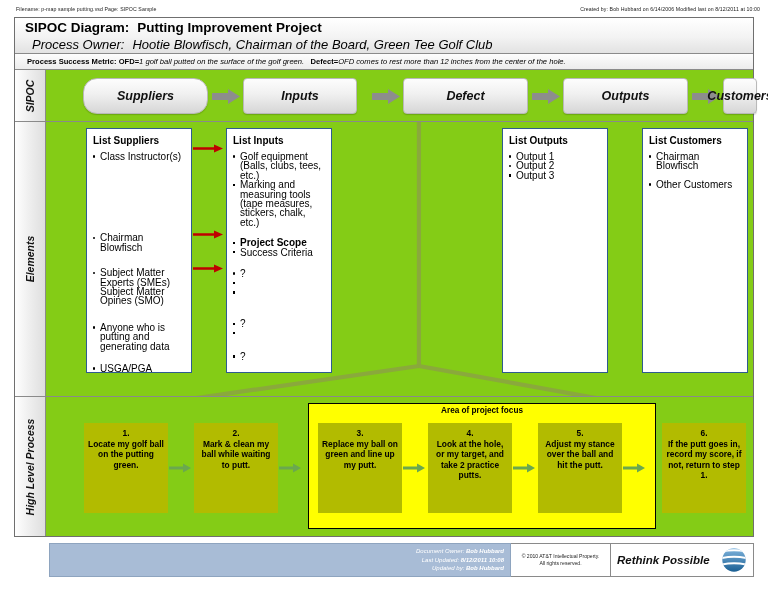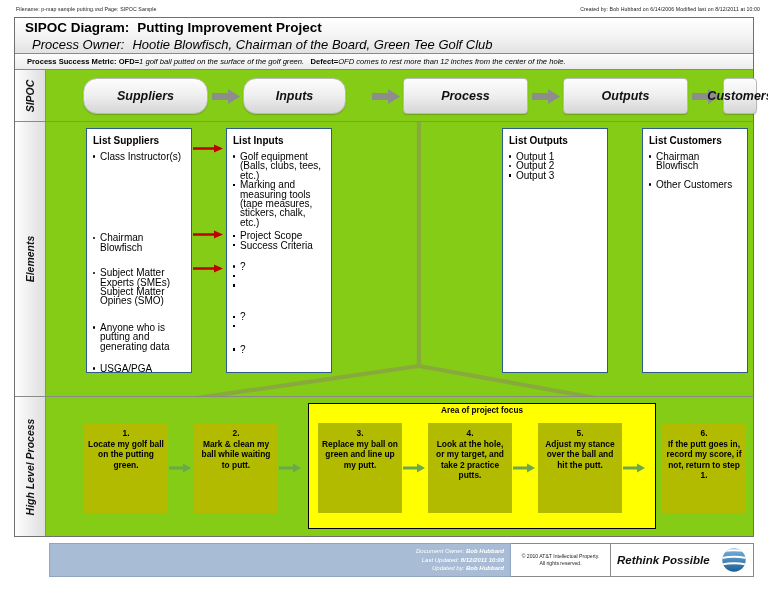--- a/index.html
+++ b/index.html
@@ -179,31 +179,31 @@
 
         <div class="sbox" style="left:37px;width:125px;border-radius:14px;">
           <span>Suppliers</span>
         </div>
         <div class="sarrow" style="left:166px;">
           <svg width="28" height="15" viewBox="0 0 28 15">
               <path d="M0 4 L16 4 L16 0 L28 7.5 L16 15 L16 11 L0 11 Z" fill="#8d8d8d"></path>
             </svg>
         </div>
 
-        <div class="sbox" style="left:197px;width:103px;border-radius:13px;">
+        <div class="sbox" style="left:197px;width:114px;">
           <span>Inputs</span>
         </div>
         <div class="sarrow" style="left:326px;">
           <svg width="28" height="15" viewBox="0 0 28 15">
               <path d="M0 4 L16 4 L16 0 L28 7.5 L16 15 L16 11 L0 11 Z" fill="#8d8d8d"></path>
             </svg>
         </div>
 
         <div class="sbox" style="left:357px;width:125px;">
-          <span>Process</span>
+          <span>Defect</span>
         </div>
         <div class="sarrow" style="left:486px;">
           <svg width="28" height="15" viewBox="0 0 28 15">
               <path d="M0 4 L16 4 L16 0 L28 7.5 L16 15 L16 11 L0 11 Z" fill="#8d8d8d"></path>
             </svg>
         </div>
 
         <div class="sbox" style="left:517px;width:125px;">
           <span>Outputs</span>
         </div>
@@ -256,21 +256,21 @@
           <svg width="30" height="9" viewBox="0 0 30 9">
               <path d="M0 3.2 L21 3.2 L21 0.6 L30 4.5 L21 8.4 L21 5.8 L0 5.8 Z" fill="#c00000"></path>
             </svg>
         </div>
 
         <div class="ebox" style="left:180px;width:106px;height:245px;">
           <div class="ehead">List Inputs</div>
           <ul class="elist">
             <li class="round">Golf equipment (Balls, clubs, tees, etc.)</li>
             <li>Marking and measuring tools (tape measures, stickers, chalk, etc.)</li>
-            <li style="margin-top:4px;">Project Scope</li>
+            <li style="margin-top:11px;font-weight:bold;">Project Scope</li>
             <li>Success Criteria</li>
             <li class="round" style="margin-top:12px;">?</li>
             <li class="blank"></li>
             <li class="blank"></li>
             <li style="margin-top:22px;">?</li>
             <li class="blank"></li>
             <li style="margin-top:14px;">?</li>
           </ul>
         </div>
 

